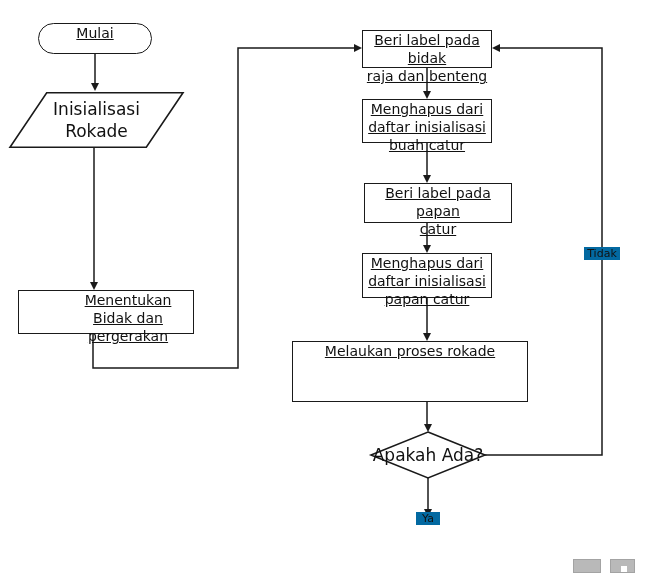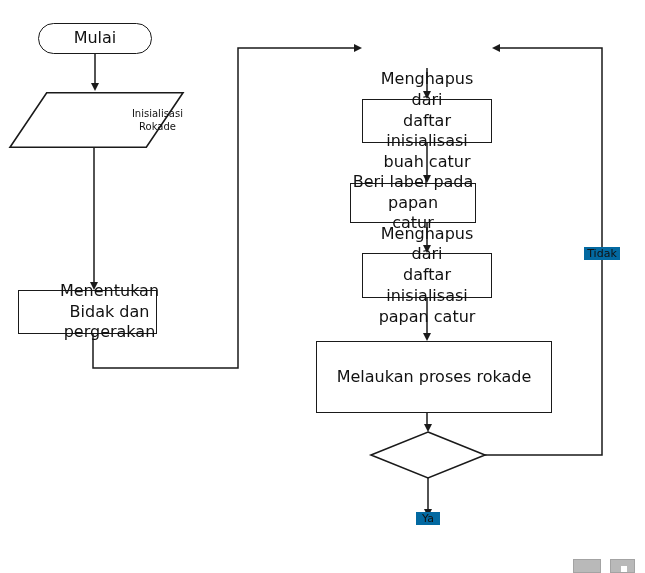--- a/index.html
+++ b/index.html
@@ -24,37 +24,38 @@
     left: 0; top: 0;
     width: 645px; height: 573px;
   }
   .edge-line { stroke: var(--stroke); stroke-width: 1.5; fill: none; }
   .arrow-head { fill: var(--stroke); stroke: none; }
   .svg-shape { fill: var(--node-fill); stroke: var(--stroke); stroke-width: 1.6; }
 
   .node {
     position: absolute;
     display: flex;
-    align-items: center;
+    align-items: flex-start;
     justify-content: center;
     text-align: center;
-    font-size: 16px;
+    font-size: 14px;
     line-height: 1.3;
     background: var(--node-fill);
     border: 1.6px solid var(--stroke);
+    text-decoration: underline;
   }
   .node span { white-space: pre-line; }
   .terminator { border-radius: 18px; }
   .shape-text {
     position: absolute;
     display: flex;
     align-items: center;
-    justify-content: flex-end;
+    justify-content: center;
     text-align: center;
-    font-size: 10px;
+    font-size: 17px;
     line-height: 1.3;
     background: transparent;
     border: none;
   }
   .shape-text span { white-space: pre-line; }
   .edge-label {
     position: absolute;
     font-size: 11px;
     line-height: 13px;
     text-align: center;
@@ -137,47 +138,54 @@
 
   <div class="node terminator" style="left:38px; top:23px; width:114px; height:31px;">
     <span>Mulai</span>
   </div>
 
   <div class="shape-text" style="left:10px; top:92px; width:173px; height:56px;">
     <span>Inisialisasi
 Rokade</span>
   </div>
 
-  <div class="node" style="left:18px; top:290px; width:139px; height:44px;padding-left:44px;">
+  <div class="node" style="left:18px; top:290px; width:176px; height:44px;padding-left:44px;">
     <span>Menentukan Bidak dan
 pergerakan</span>
   </div>
 
+  <div class="node" style="left:362px; top:30px; width:130px; height:38px;">
+    <span>Beri label pada bidak
+raja dan benteng</span>
+  </div>
 
   <div class="node" style="left:362px; top:99px; width:130px; height:44px;">
     <span>Menghapus dari
 daftar inisialisasi
 buah catur</span>
   </div>
 
-  <div class="node" style="left:350px; top:183px; width:126px; height:40px;">
+  <div class="node" style="left:364px; top:183px; width:148px; height:40px;">
     <span>Beri label pada papan
 catur</span>
   </div>
 
   <div class="node" style="left:362px; top:253px; width:130px; height:45px;">
     <span>Menghapus dari
 daftar inisialisasi
 papan catur</span>
   </div>
 
-  <div class="node" style="left:316px; top:341px; width:236px; height:72px;">
+  <div class="node" style="left:292px; top:341px; width:236px; height:61px;">
     <span>Melaukan proses rokade</span>
   </div>
 
+  <div class="shape-text" style="left:371px; top:432px; width:114px; height:46px;">
+    <span>Apakah Ada?</span>
+  </div>
 
 
   <div class="edge-label" style="left:416px; top:512px; width:24px;">Ya</div>
 
   <div class="edge-label" style="left:584px; top:247px; width:36px;">Tidak</div>
 
   <div class="artifact" style="left:573px; top:559px; width:28px; height:14px;"></div>
   <div class="artifact" style="left:610px; top:559px; width:25px; height:14px;">
     <div class="artifact-notch"></div>
   </div>

